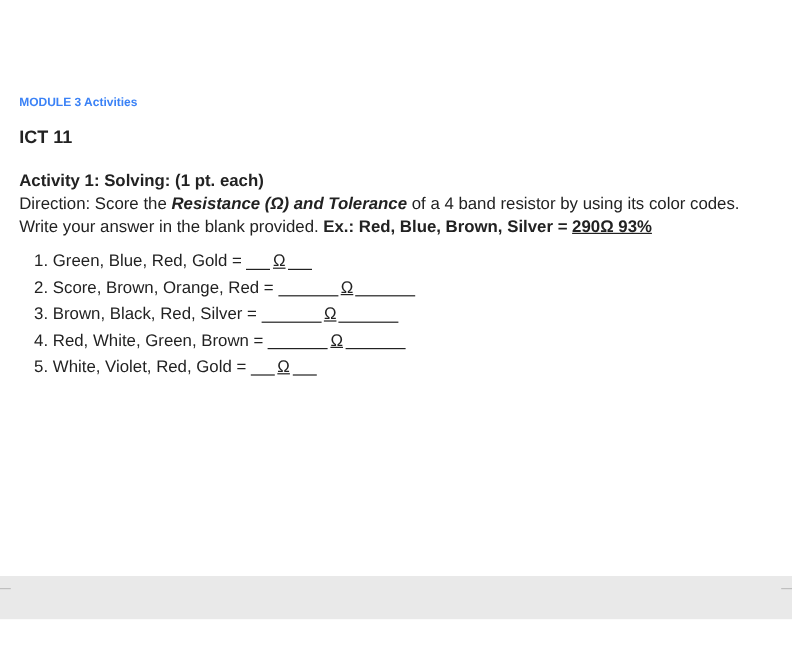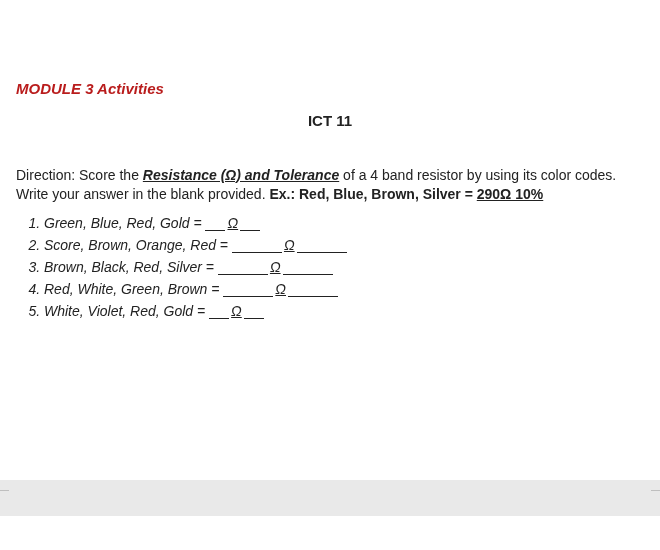--- a/index.html
+++ b/index.html
@@ -1,49 +1,49 @@
 <!DOCTYPE html>
 <html><head>
 <meta charset="utf-8">
 <style>
   html,body{margin:0;padding:0;font-family:Arial,Helvetica,sans-serif;font-size:14px;color:#222;background:#e9e9e9;}
   .sheet{background:#fff;width:660px;box-sizing:border-box;position:relative;}
   .page1{padding:80px 16px 40px 16px;min-height:360px;}
-  .module-title{font-weight:bold;font-size:15px;margin-bottom:6px;color:#b91c1c;font-style:italic;}
-  .center-title{text-align:center;font-weight:bold;font-size:15px;margin-bottom:18px;margin-top:15px;}
+  .module-title{font-weight:bold;font-size:10px;margin-bottom:6px;color:#3b82f6;}
+  .center-title{text-align:left;font-weight:bold;font-size:15px;margin-bottom:18px;margin-top:15px;}
   .name-score{margin-bottom:18px;}
   .blank-long{display:inline-block;border-bottom:1px solid #222;width:280px;vertical-align:bottom;}
   .blank-med{display:inline-block;border-bottom:1px solid #222;width:150px;vertical-align:bottom;}
   .blank-short{display:inline-block;border-bottom:1px solid #222;width:50px;vertical-align:bottom;}
   .blank-tiny{display:inline-block;border-bottom:1px solid #222;width:20px;vertical-align:bottom;}
   .activity-title{font-weight:bold;}
   .direction{margin-bottom:8px;line-height:1.35;}
-  .ri{font-style:italic;font-weight:bold;text-decoration:underline;text-align:right;}
+  .ri{font-style:italic;font-weight:bold;text-align:right;}
   .exans{font-weight:bold;text-decoration:underline;}
   ol.items{margin:4px 0 0 0;padding-left:28px;}
-  ol.items li{padding:3px 0;font-style:italic;}
+  ol.items li{padding:3px 0;}
   .omega{display:inline-block;text-decoration:underline;padding:0 2px;}
   .gap{height:36px;background:#e9e9e9;position:relative;}
   .crop{position:absolute;border:1px solid #bfbfbf;width:10px;height:10px;}
   .crop.tl{left:-2px;top:10px;border-right:none;border-bottom:none;}
   .crop.tr{right:-2px;top:10px;border-left:none;border-bottom:none;}
   .page2{padding:30px 16px 20px 16px;min-height:120px;}
 </style>
 </head>
 <body>
 
 <div class="sheet">
   <div class="page1">
     <div class="module-title">MODULE 3 Activities</div>
     <div class="center-title">ICT 11</div>
 
 
     <div class="direction">
-      <br>
-      <span>Direction: Score the </span><span class="ri">Resistance (Ω) and Tolerance</span><span> of a 4 band resistor by using its color codes. Write your answer in the blank provided.  </span><b>Ex.: Red, Blue, Brown, Silver = </b><span class="exans">290Ω 10%</span>
+      <span class="activity-title">Activity 1: Solving: (1 pt. each)</span><br>
+      <span>Direction: Score the </span><span class="ri">Resistance (Ω) and Tolerance</span><span> of a 4 band resistor by using its color codes. Write your answer in the blank provided.  </span><b>Ex.: Red, Blue, Brown, Silver = </b><span class="exans">290Ω 93%</span>
     </div>
 
     <ol class="items">
       <li><span>Green, Blue, Red, Gold =</span> <span class="blank-tiny"></span><span class="omega">Ω</span><span class="blank-tiny"></span></li>
       <li><span>Score, Brown, Orange, Red =</span> <span class="blank-short"></span><span class="omega">Ω</span><span class="blank-short"></span></li>
       <li><span>Brown, Black, Red, Silver =</span> <span class="blank-short"></span><span class="omega">Ω</span><span class="blank-short"></span></li>
       <li><span>Red, White, Green, Brown =</span> <span class="blank-short"></span><span class="omega">Ω</span><span class="blank-short"></span></li>
       <li><span>White, Violet, Red, Gold =</span> <span class="blank-tiny"></span><span class="omega">Ω</span><span class="blank-tiny"></span></li>
     </ol>
 

